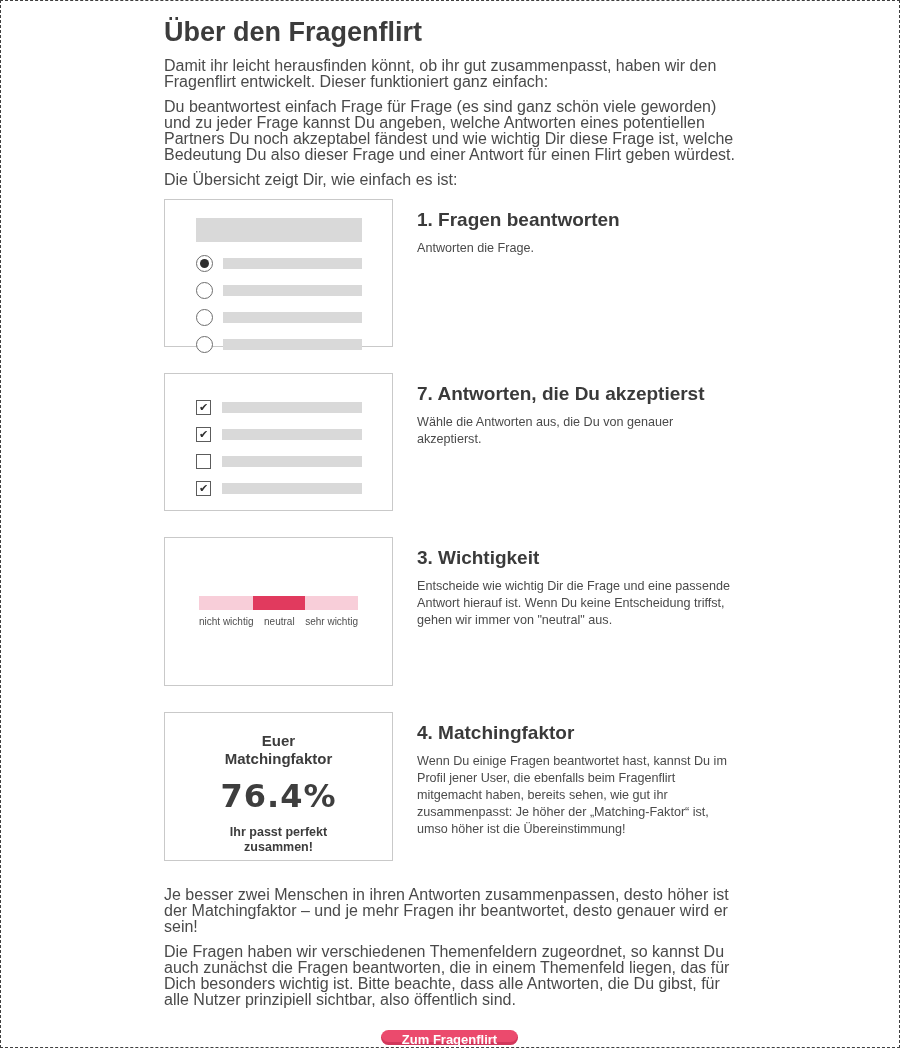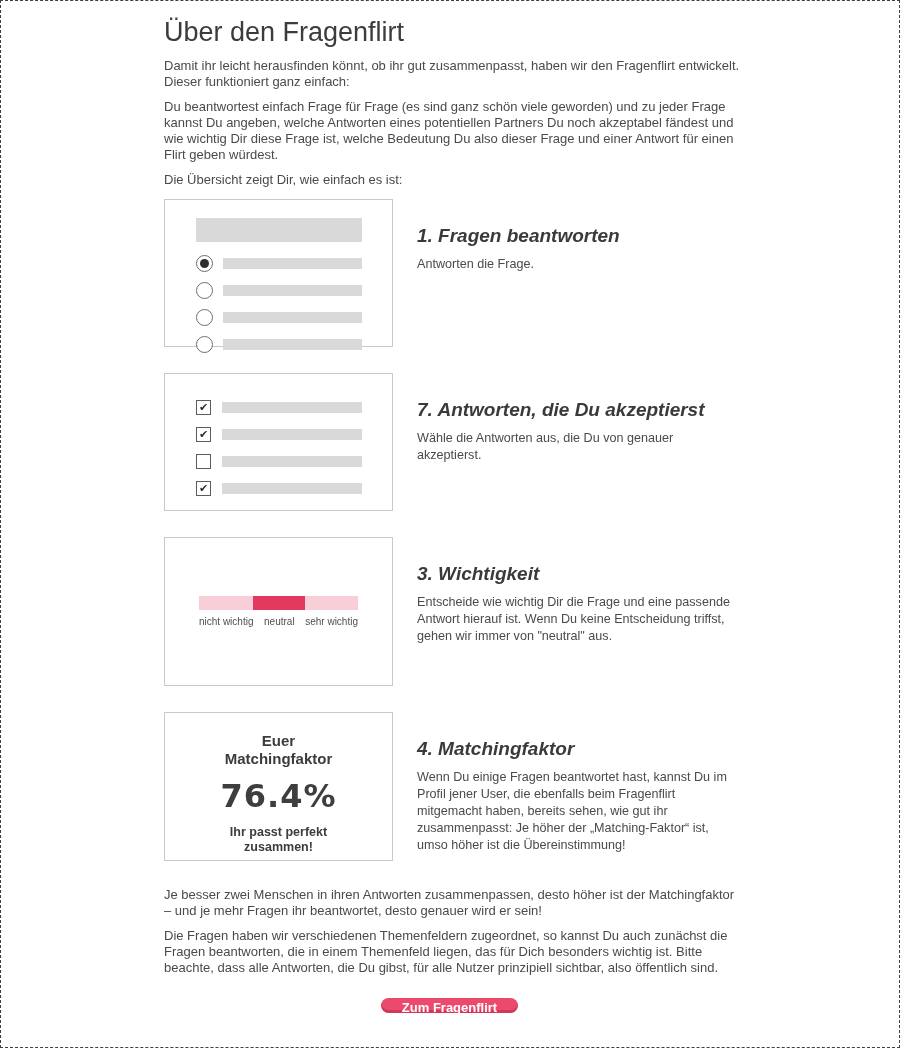--- a/index.html
+++ b/index.html
@@ -12,28 +12,28 @@
     border: 1px dashed #3f3f3f;
     background: #ffffff;
     overflow: hidden;
   }
   .content {
     padding: 16px 159px 0 163px;
   }
 
   h1.page-title {
     font-size: 27px;
-    font-weight: 400;
+    font-weight: 700;
     color: var(--text-dark, #3c3c3c);
     margin: 0 0 10px 0;
     line-height: 31px;
   }
 
   p.body-text {
-    font-size: 13px;
+    font-size: 16px;
     line-height: 16px;
     color: var(--text-body, #4a4a4a);
     margin: 0 0 9px 0;
     max-width: 578px;
   }
   p.body-text.last-intro { margin-bottom: 11px; }
 
   .step-row {
     display: flex;
     gap: 24px;
@@ -125,23 +125,22 @@
     font-weight: bold;
     color: var(--text-dark, #3c3c3c);
     line-height: 15px;
   }
 
   .step-text { padding-top: 10px; width: 330px; }
   .step-text h2 {
     font-size: 19px;
     font-weight: bold;
     color: #3a3a3a;
-    margin: 16px 0 9px 0;
+    margin: 0 0 9px 0;
     line-height: 22px;
-    font-style: italic;
   }
   .step-text p {
     font-size: 12.6px;
     line-height: 17px;
     color: var(--text-body, #4a4a4a);
     margin: 0;
   }
 
   .outro-block { margin-top: 0; }
 

